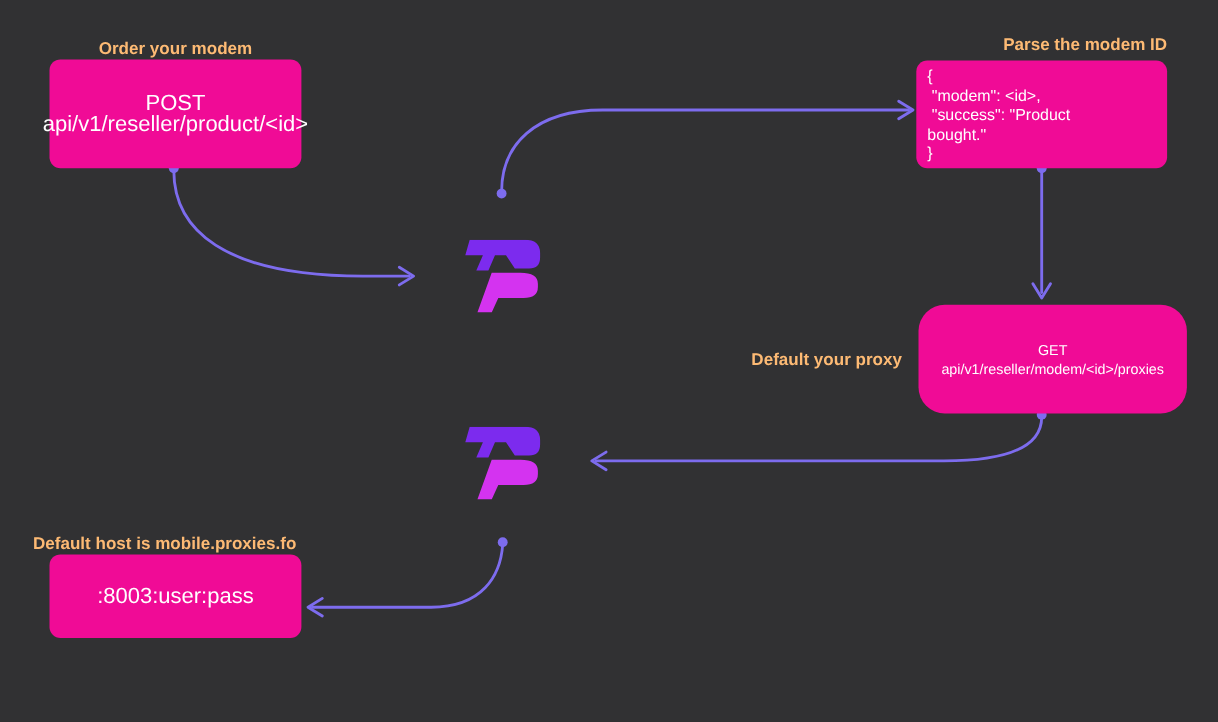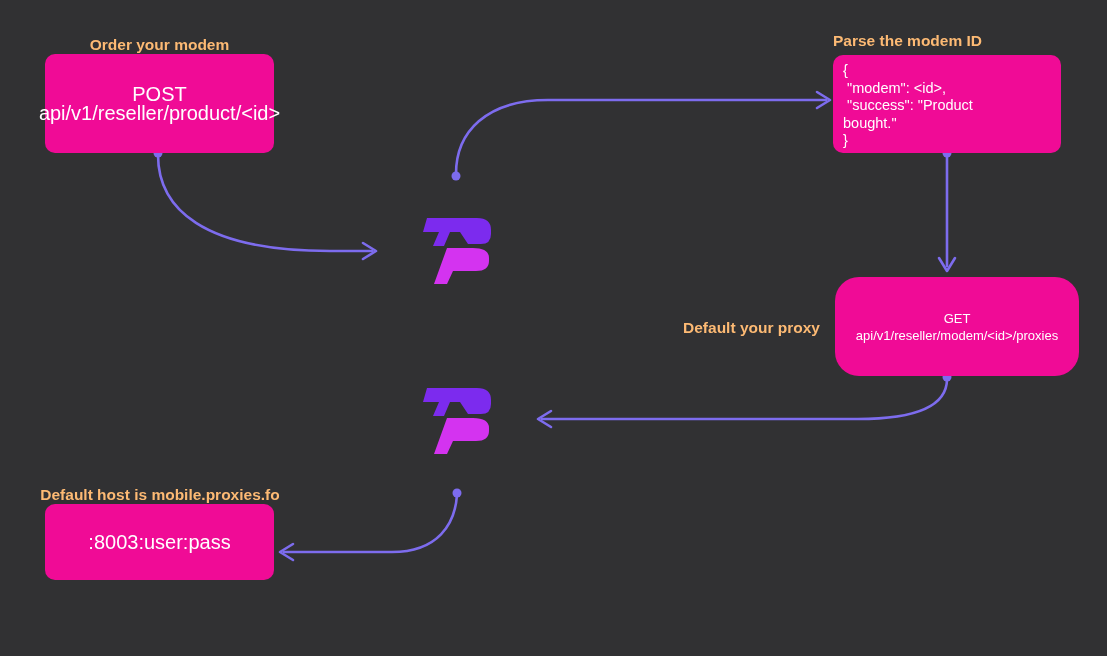--- a/index.html
+++ b/index.html
@@ -66,36 +66,36 @@
       <path class="arrow-path" d="M293 544 L280 552 L293 560"></path>
     </g>
   </svg>
 
   <div class="step-title" style="left:45px;top:36px;width:229px;text-align:center;">Order your modem</div>
   <div class="node-box center-box" style="left:45px;top:54px;width:229px;height:99px;">
     <div class="box-line">POST</div>
     <div class="box-line">api/v1/reseller/product/&lt;id&gt;</div>
   </div>
 
-  <div class="step-title" style="left:833px;top:32px;width:228px;text-align:left;">Parse the modem ID</div>
+  <div class="step-title" style="left:833px;top:32px;width:228px;text-align:right;">Parse the modem ID</div>
   <div class="node-box code-box" style="left:833px;top:55px;width:228px;height:98px;">
     <div class="code-line">{</div>
     <div class="code-line"> "modem": &lt;id&gt;,</div>
     <div class="code-line"> "success": "Product</div>
     <div class="code-line">bought."</div>
     <div class="code-line">}</div>
   </div>
 
   <div class="step-title" style="left:620px;top:319px;width:200px;text-align:right;">Default your proxy</div>
   <div class="node-box center-box" style="left:835px;top:277px;width:244px;height:99px;border-radius:24px;">
     <div class="box-line-sm">GET</div>
     <div class="box-line-sm">api/v1/reseller/modem/&lt;id&gt;/proxies</div>
   </div>
 
-  <div class="step-title" style="left:30px;top:486px;width:260px;text-align:center;">Default host is mobile.proxies.fo</div>
+  <div class="step-title" style="left:30px;top:486px;width:260px;text-align:left;">Default host is mobile.proxies.fo</div>
   <div class="node-box center-box" style="left:45px;top:504px;width:229px;height:76px;">
     <div class="box-line">:8003:user:pass</div>
   </div>
 
   <svg class="logo" style="left:421px;top:218px;" viewBox="0 0 76 66">
     <path class="logo-top" d="M6 0 L56 0 Q70 0 70 12 L70 16 Q70 26 60 26 L47 26 L39 14 L29 14 L23 28 L12 28 L18 14 L2 14 Z"></path>
     <path class="logo-bottom" d="M26 30 L52 30 Q68 30 68 40 L68 43 Q68 53 55 53 L32 53 L26 66 L13 66 Z"></path>
   </svg>
   <svg class="logo" style="left:421px;top:388px;" viewBox="0 0 76 66">
     <path class="logo-top" d="M6 0 L56 0 Q70 0 70 12 L70 16 Q70 26 60 26 L47 26 L39 14 L29 14 L23 28 L12 28 L18 14 L2 14 Z"></path>

